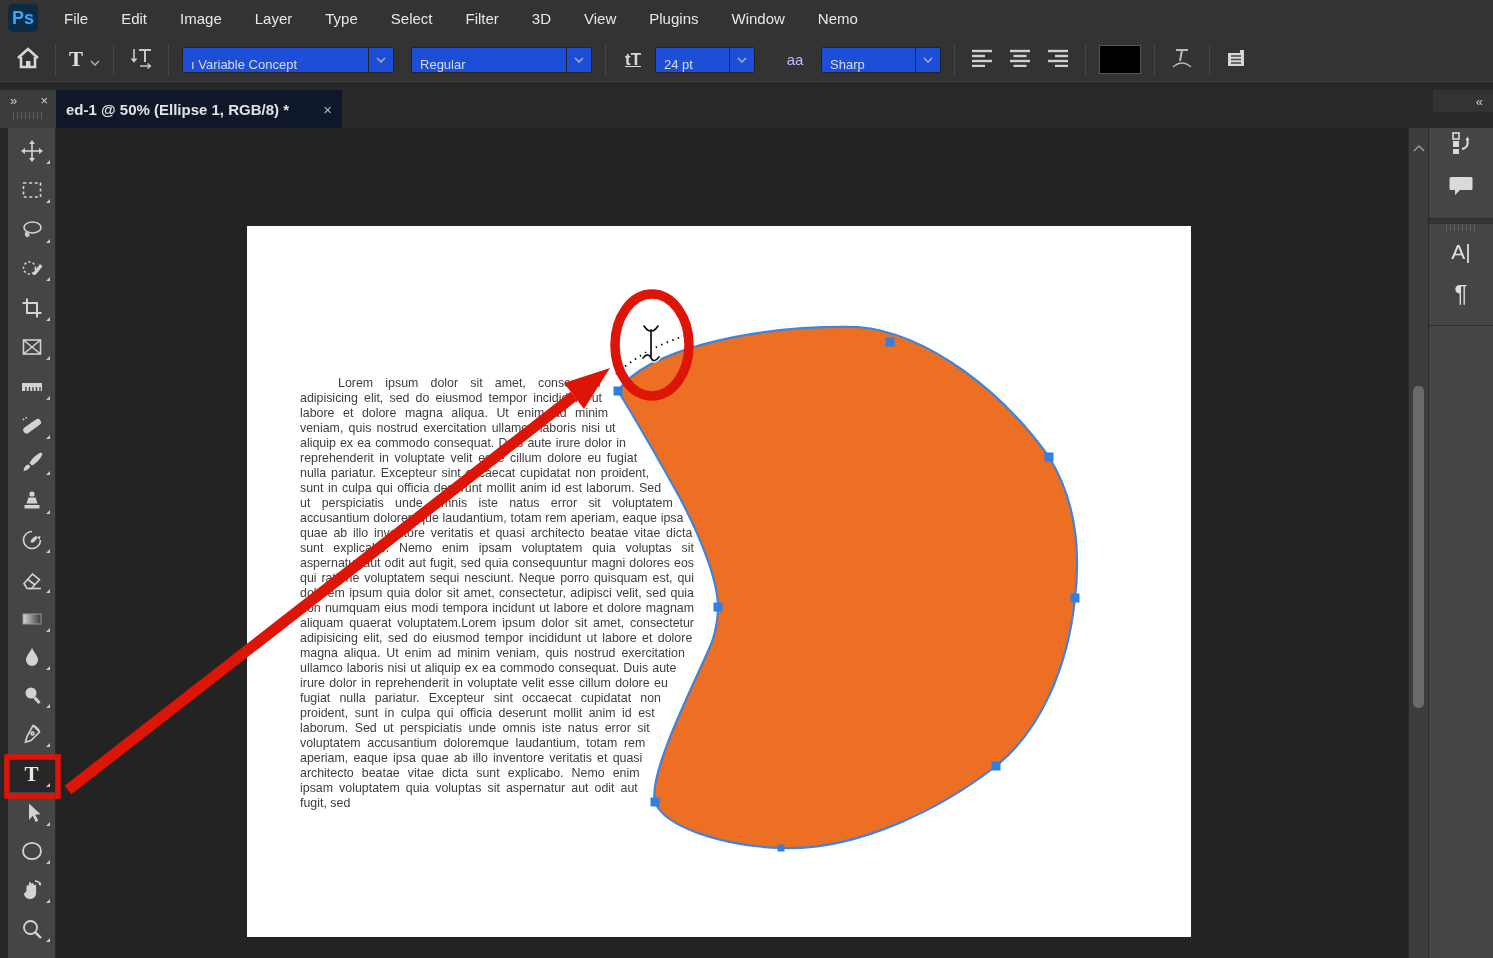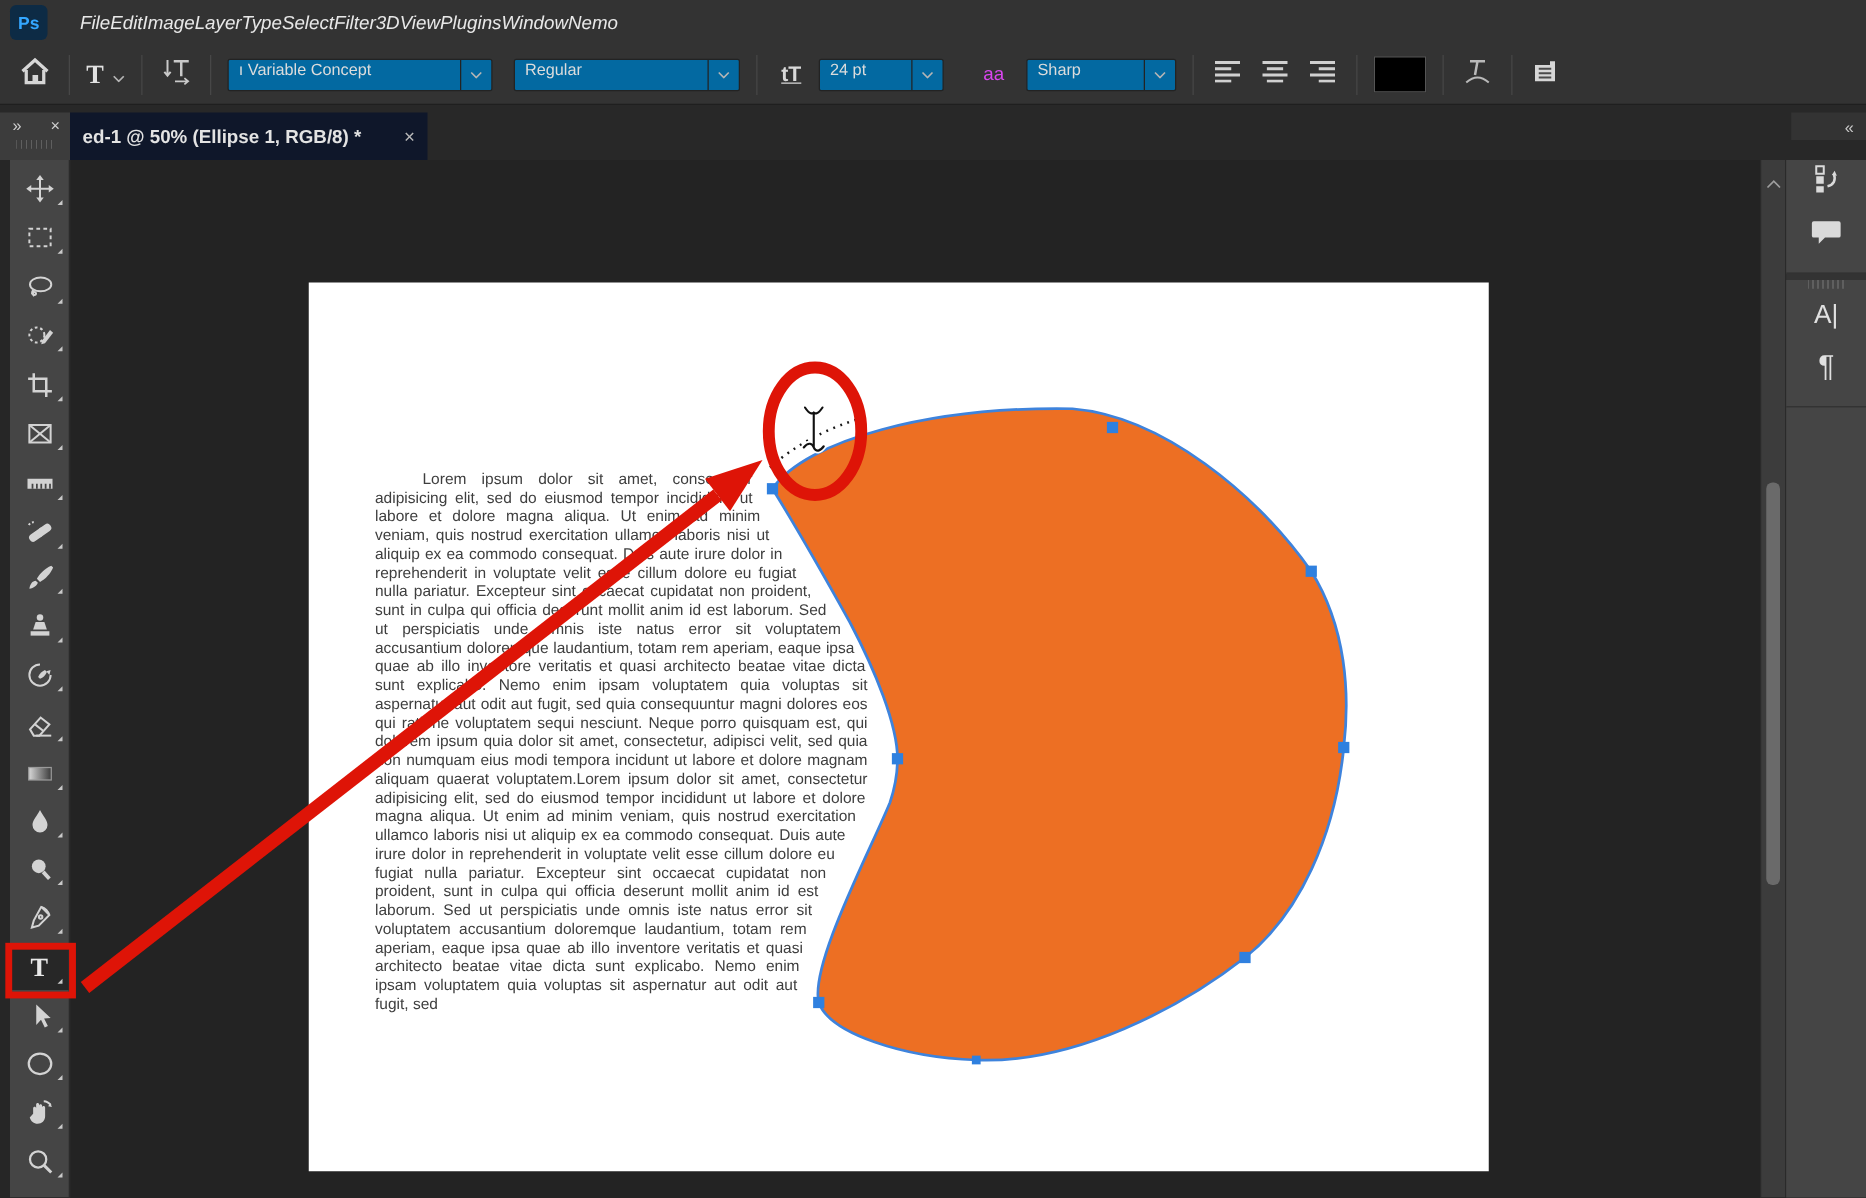--- a/index.html
+++ b/index.html
@@ -4,35 +4,35 @@
 <style>
   html,body{margin:0;padding:0;}
   body{width:1493px;height:958px;overflow:hidden;background:#262626;
        font-family:"Liberation Sans",sans-serif;position:relative;
        -webkit-font-smoothing:antialiased;}
 
   
   .menubar{position:absolute;left:0;top:0;width:1493px;height:36px;background:#333333;
            border-bottom:1px solid #272727;display:flex;align-items:center;z-index:5;}
   .ps-logo{width:30px;height:28px;margin-left:8px;border-radius:5px;background:#0d2b45;
-           color:#34a7ff;font-weight:bold;font-size:14px;display:flex;align-items:center;justify-content:center;}
-  .menu-items{display:flex;list-style:none;margin:0 0 0 26px;padding:0;font-style:italic;}
+           color:#34a7ff;font-weight:bold;font-size:18px;display:flex;align-items:center;justify-content:center;}
+  .menu-items{display:flex;list-style:none;margin:0 0 0 26px;padding:0;gap:33px;}
   .menu-items li{color:#e8e8e8;font-size:15px;cursor:default;}
 
   
   .optionsbar{position:absolute;left:0;top:36px;width:1493px;height:48px;background:#333333;
               border-bottom:1px solid #1f1f1f;display:flex;align-items:center;padding-left:14px;box-sizing:border-box;z-index:5;}
   .vsep{width:1px;height:32px;background:#474747;margin:0 13px;flex:none;}
   .obtn{display:flex;align-items:center;justify-content:center;height:36px;min-width:28px;color:#d6d6d6;flex:none;}
   .tool-preset{font-family:"Liberation Serif",serif;font-weight:bold;font-size:21px;color:#e2e2e2;display:flex;align-items:center;gap:7px;}
-  .field{height:26px;background:#0369a1;border:1px solid #232323;border-radius:2px;display:flex;align-items:flex-start;
+  .field{height:26px;background:#1d4ed8;border:1px solid #232323;border-radius:2px;display:flex;align-items:flex-end;
          color:#dcdcdc;font-size:13px;flex:none;box-sizing:border-box;}
   .field-val{flex:1;padding-left:8px;white-space:nowrap;overflow:hidden;}
   .field-chev{width:24px;height:100%;display:flex;align-items:center;justify-content:center;border-left:1px solid #232323;}
-  .glyph-icon{font-size:15px;color:#d946ef;}
+  .glyph-icon{font-size:15px;color:#c4b5fd;}
   .tT{font-size:17px;color:#d9d9d9;font-weight:bold;text-decoration:underline;}
   .swatch{width:40px;height:27px;background:#000;border:1px solid #555;flex:none;}
 
   
   .tabbar{position:absolute;left:0;top:84px;width:1493px;height:44px;background:#282828;z-index:4;}
   .tools-header{position:absolute;left:0;top:6px;width:56px;height:38px;background:#3c3c3c;}
   .tools-header .row{display:flex;justify-content:space-between;padding:3px 8px 0 10px;color:#cfcfcf;font-size:13px;}
   .grip{width:30px;height:7px;margin:4px auto 0;background:repeating-linear-gradient(90deg,#5f5f5f 0 1px,transparent 1px 4px);}
   .doc-tab{position:absolute;left:56px;top:6px;height:38px;width:286px;background:#0f172a;color:#e3e3e3;
            font-size:15px;font-weight:bold;display:flex;align-items:center;padding:0 10px;box-sizing:border-box;gap:12px;}

